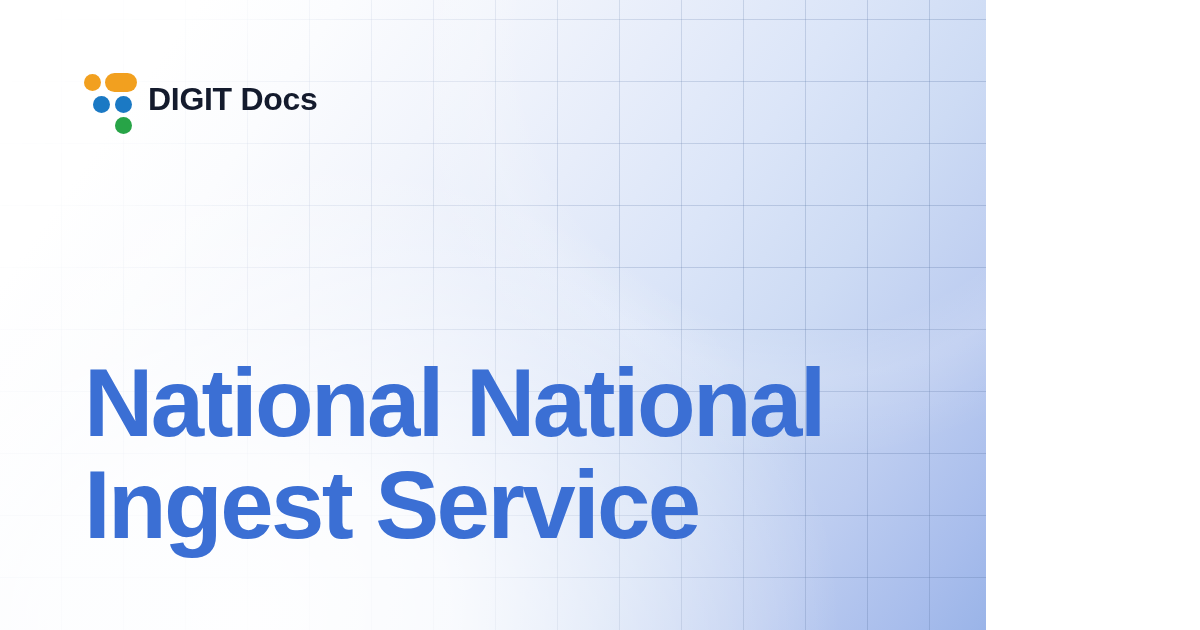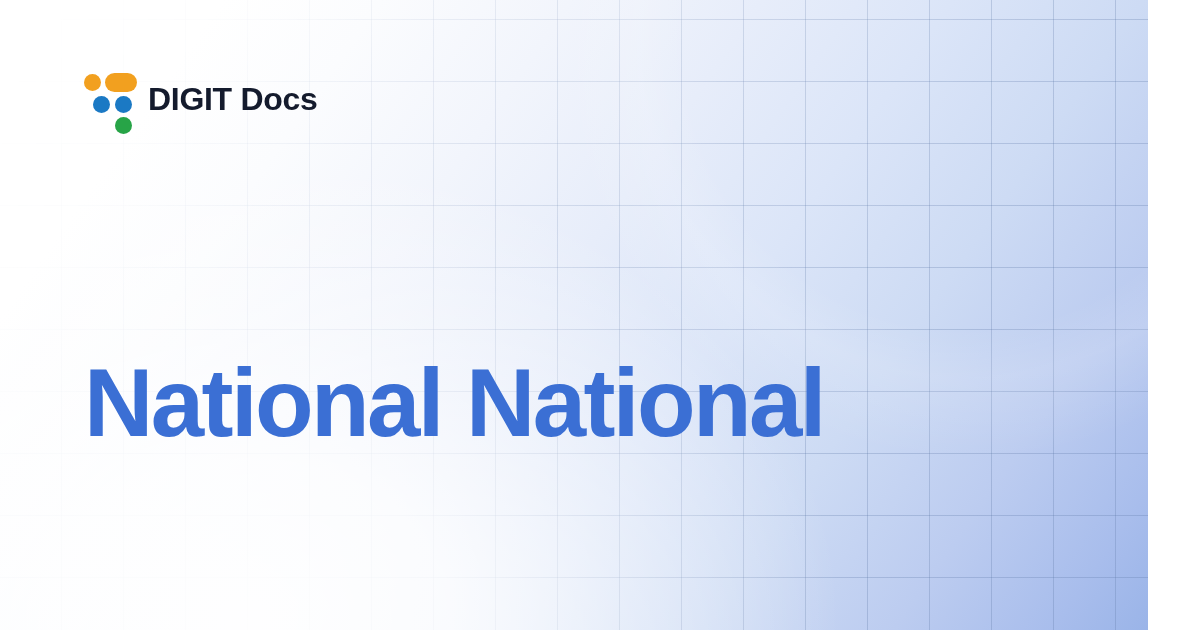--- a/index.html
+++ b/index.html
@@ -10,21 +10,21 @@
   body {
     width: 1200px;
     height: 630px;
     overflow: hidden;
     font-family: "Liberation Sans", sans-serif;
     background: #ffffff;
   }
 
   .card {
     position: relative;
-    width: 1148px;
+    width: 986px;
     height: 630px;
     overflow: hidden;
     background: #fef9c3;
   }
 
   
   .bg-gradient {
     position: absolute;
     inset: 0;
     background:
@@ -165,15 +165,16 @@
       <span class="dot dot-orange-pill"></span>
       <span class="dot dot-blue-1"></span>
       <span class="dot dot-blue-2"></span>
       <span class="dot dot-green"></span>
     </div>
     <div class="brand-name">DIGIT Docs</div>
   </div>
 
   <div class="headline">
     <span class="headline-line">National National</span>
+    <span class="headline-line">Ingest Service</span>
   </div>
 
 </div>
 
 </body></html>

